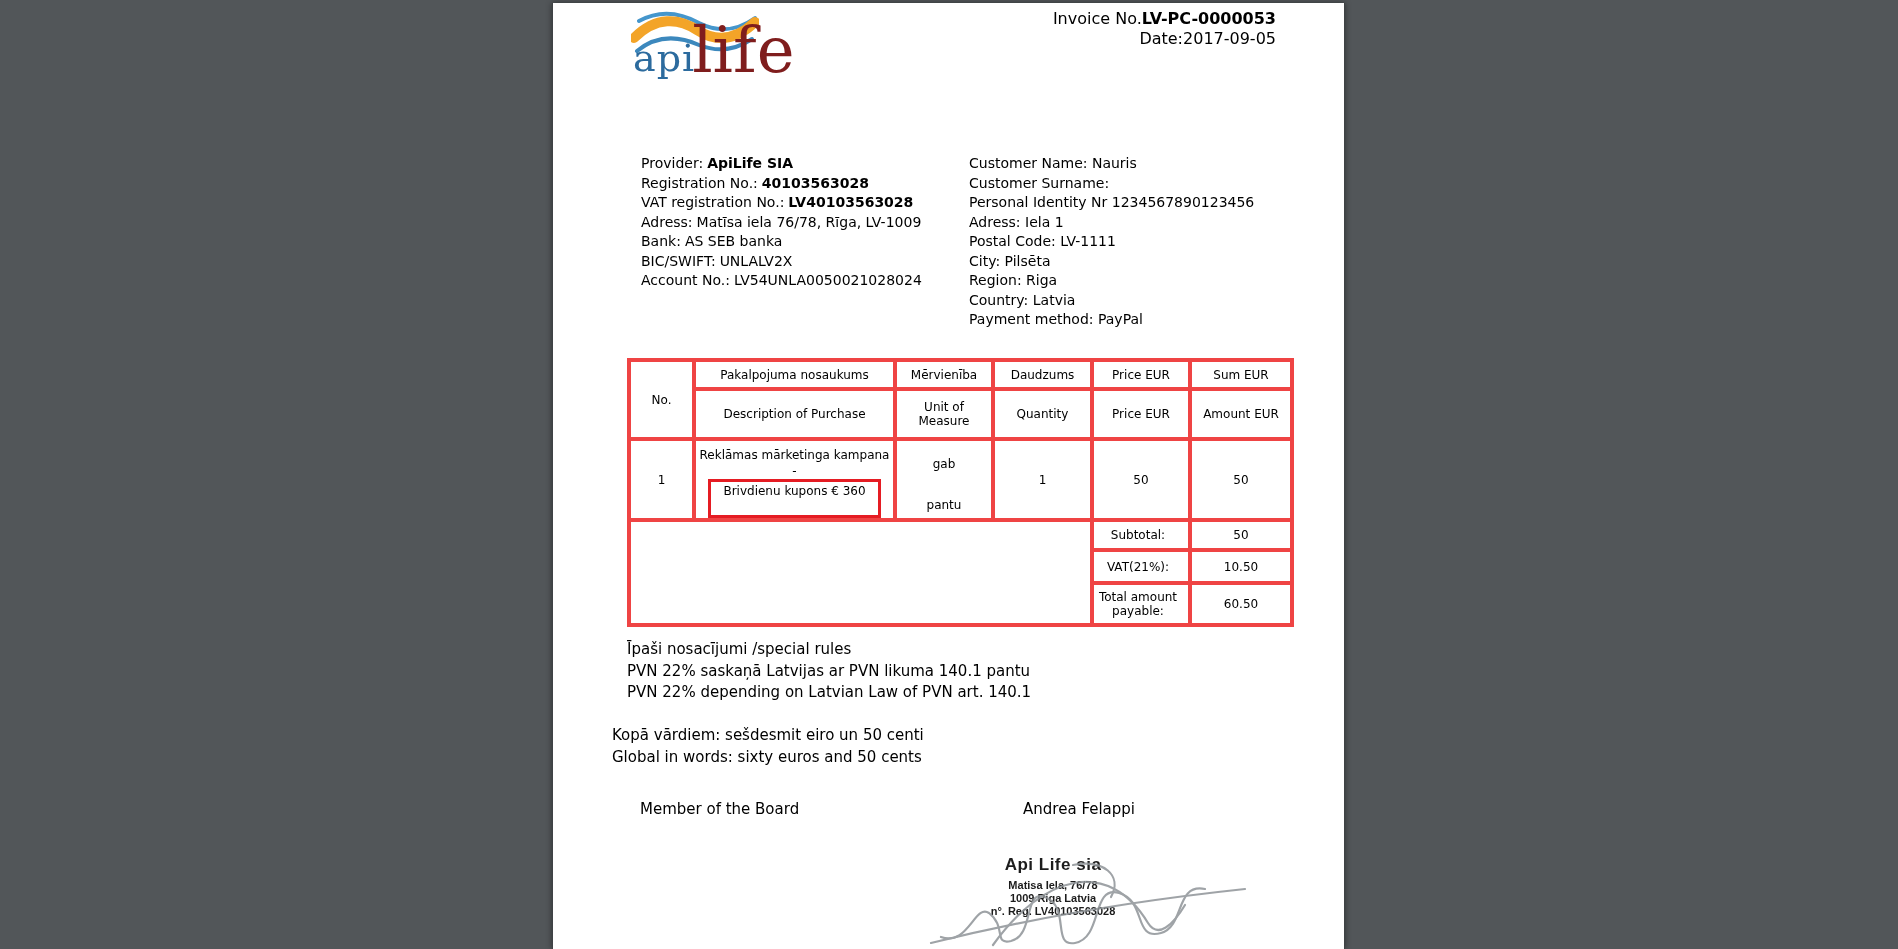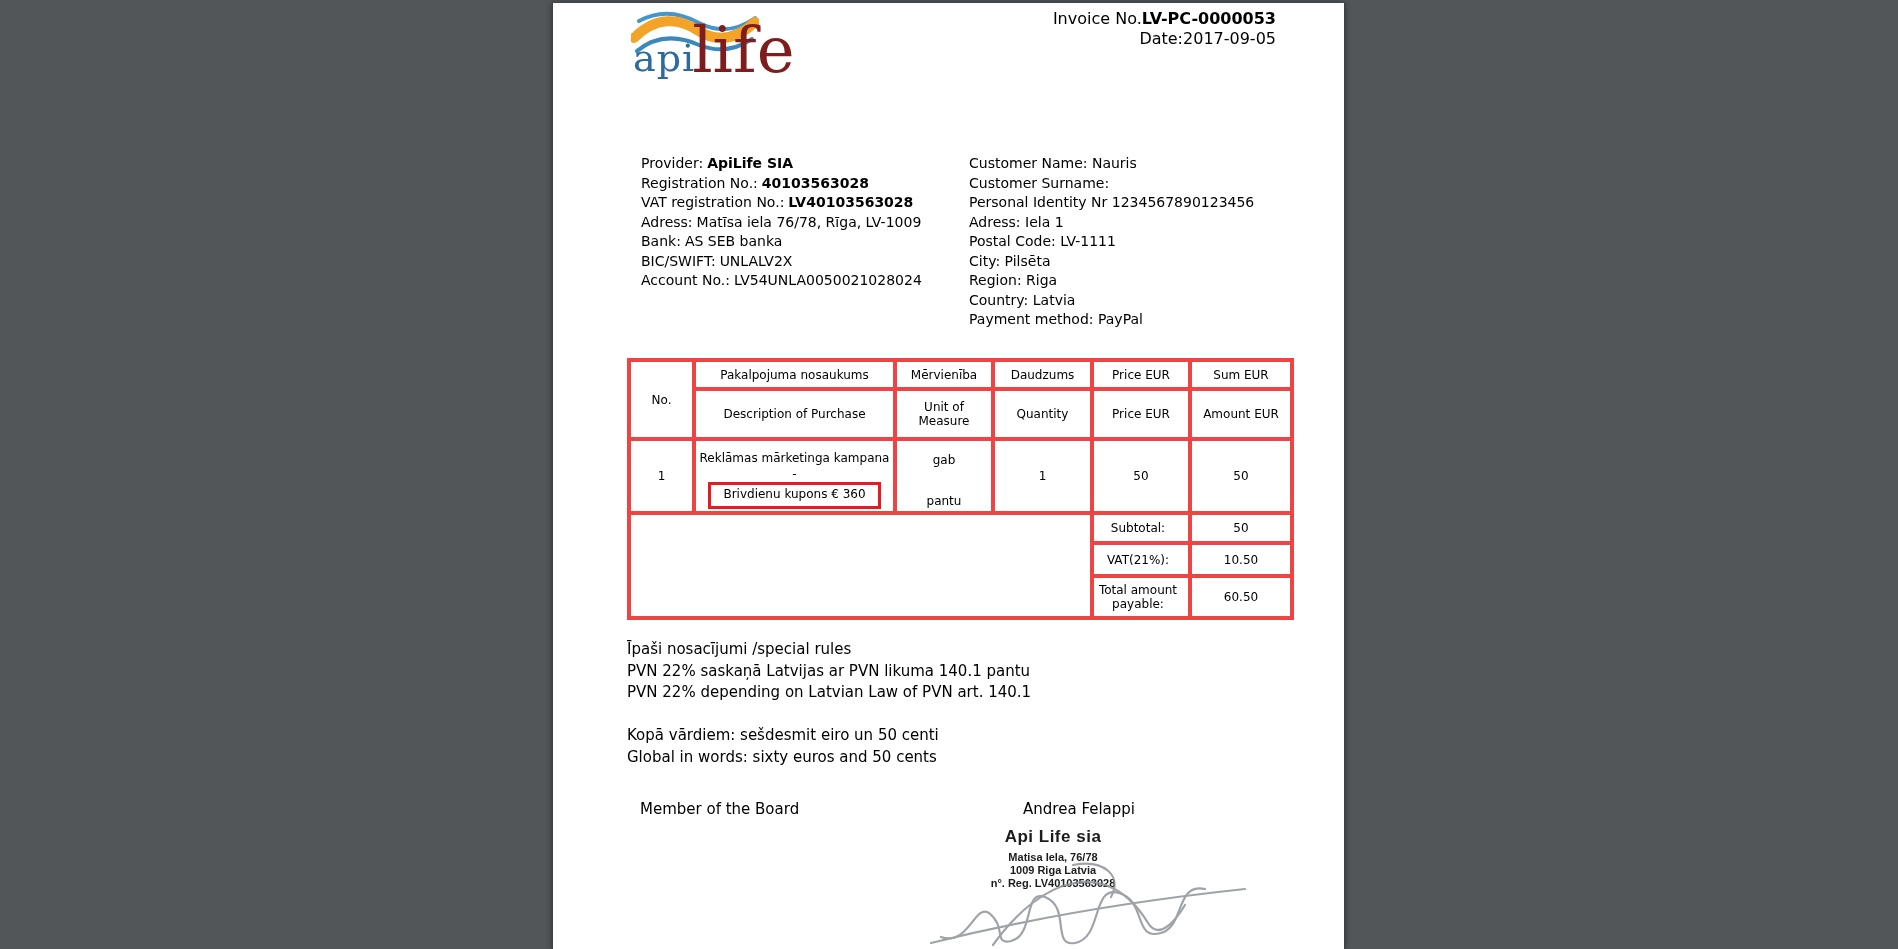--- a/index.html
+++ b/index.html
@@ -53,44 +53,44 @@
   table.items td { border:4px solid #ef4444; text-align:center; vertical-align:middle; }
   col.c1{width:65px;} col.c2{width:201px;} col.c3{width:98px;}
   col.c4{width:99px;} col.c5{width:98px;} col.c6{width:102px;}
   tr.h1 td { height:29px; }
   tr.h2 td { height:50px; }
   tr.item td { height:74px; }
   td.desc-cell { vertical-align:top; padding-top:6px; line-height:16px; }
   .redbox {
     display:inline-block;
     border:3px solid #e51c23;
-    padding:1px 12px 4px 12px;
+    padding:1px 12px 16px 12px;
     margin-top:0px;
   }
   td.unit-cell { vertical-align:top; padding-top:10px; line-height:15px; }
   td.unit-cell .unit-en { margin-top:26px; }
   td.spacer-cell { }
   tr.tr-sub td { height:30px; }
   tr.tr-vat td { height:33px; }
   tr.tr-tot td { height:42px; }
   td.tl { text-align:right; padding-right:6px; line-height:14px; }
   td.tv { text-align:center; }
 
   
   .rules { position:absolute; left:74px; top:636px; font-size:15px; line-height:21.5px; }
-  .words { position:absolute; left:74px; top:722px; font-size:15px; line-height:21.5px; }
+  .words { position:absolute; left:59px; top:722px; font-size:15px; line-height:21.5px; }
 
   
   .board-row {
     position:absolute; left:87px; top:797px; width:495px;
     display:flex; justify-content:space-between;
     font-size:15px;
   }
 
-  .stamp { position:absolute; left:400px; top:824px; width:200px; text-align:center;
+  .stamp { position:absolute; left:400px; top:852px; width:200px; text-align:center;
            font-family:"Liberation Sans", sans-serif; color:#1c1c1c; }
   .stamp .company { font-size:17px; font-weight:bold; letter-spacing:0.5px; }
   .stamp .line { font-size:11px; font-weight:bold; line-height:13px; }
   .stamp .line.first { margin-top:4px; }
   .sig-svg { position:absolute; left:370px; top:842px; }
 </style>
 </head>
 <body>
 
 <div class="viewport">

